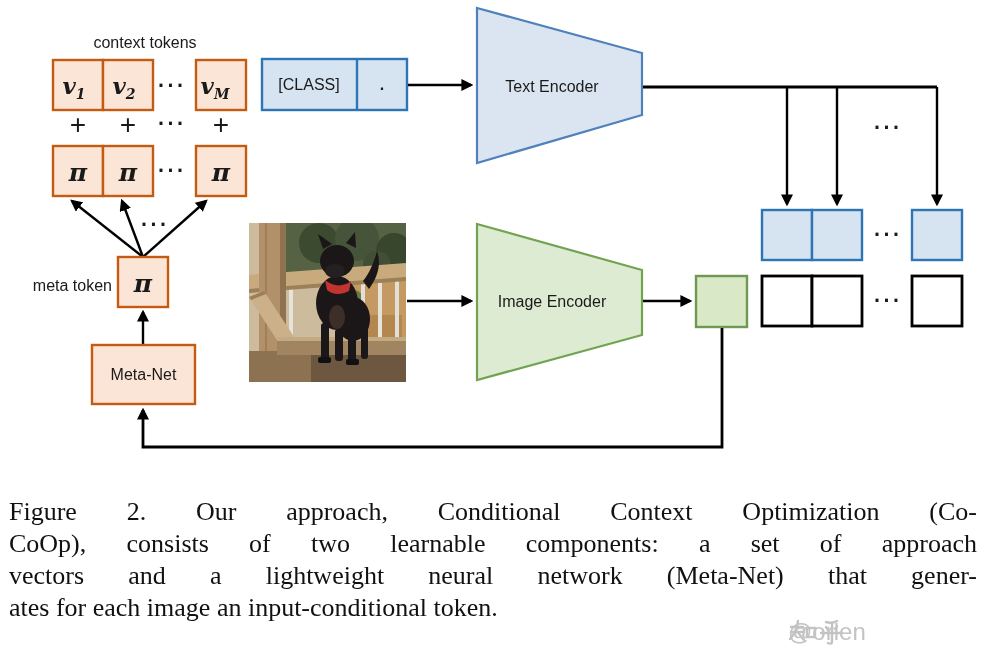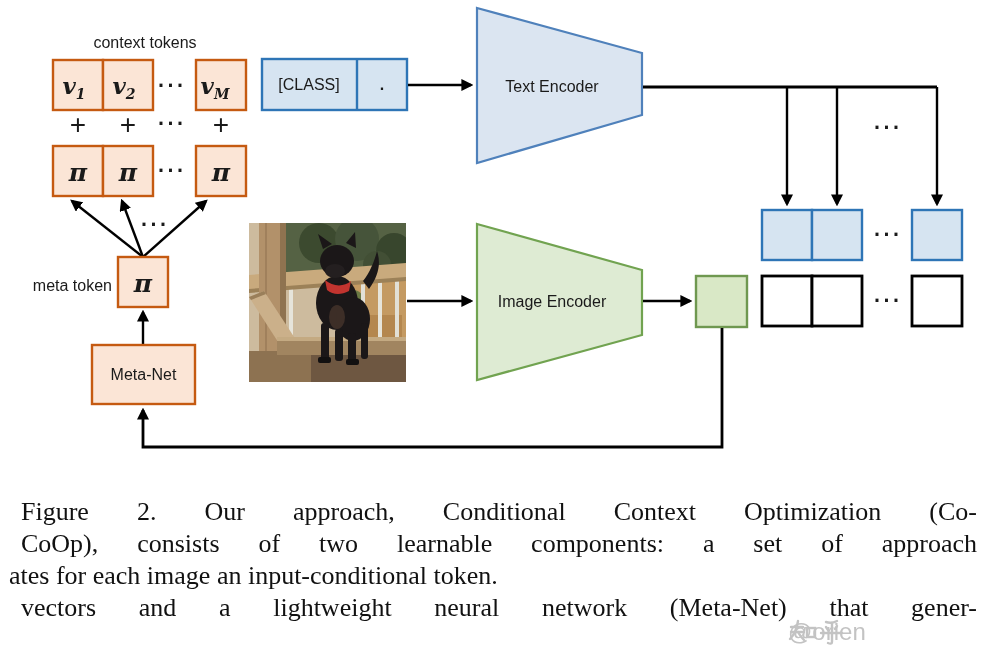--- a/index.html
+++ b/index.html
@@ -21,21 +21,21 @@
   .lbl{font-family:"Liberation Sans",sans-serif;fill:#1a1a1a;font-size:16px;}
   .math{font-family:"DejaVu Serif",serif;font-style:italic;font-weight:bold;fill:#1a1a1a;}
   .plus{font-family:"Liberation Sans",sans-serif;fill:#1a1a1a;font-size:28px;}
   .dots{font-family:"DejaVu Sans",sans-serif;font-weight:bold;fill:#1a1a1a;font-size:17px;letter-spacing:3px;}
   
   .caption{
     position:absolute;left:9px;top:496px;width:968px;
     font-family:"Liberation Serif",serif;font-size:26px;color:#111;
   }
   .cap-line{height:32px;line-height:32px;}
-  .cap-just{text-align:justify;text-align-last:justify;margin-left:12px;}
+  .cap-just{text-align:justify;text-align-last:justify;}
   
   .watermark{
     position:absolute;left:788px;top:618px;display:flex;align-items:center;gap:7px;
     color:var(--c-watermark_gray);
   }
   .wm-handle{font-family:"Liberation Sans",sans-serif;font-size:24px;}
   .wm-glyphs{display:block;}
 </style>
 </head>
 <body>
@@ -171,22 +171,22 @@
 
   <line class="arrow" x1="643" y1="301" x2="690" y2="301" marker-end="url(#ah)"></line>
   <rect class="box-green" x="696" y="276" width="51" height="51"></rect>
 
   <polyline class="arrow-thick" points="722,328 722,447 143,447 143,410" marker-end="url(#ah)"></polyline>
 </svg>
 
 <div class="caption">
   <div class="cap-line cap-just">Figure 2.  Our approach, Conditional Context Optimization (Co-</div>
   <div class="cap-line cap-just">CoOp), consists of two learnable components:  a set of approach</div>
+  <div class="cap-line cap-just">vectors and a lightweight neural network (Meta-Net) that gener-</div>
   <div class="cap-line">ates for each image an input-conditional token.</div>
-  <div class="cap-line cap-just">vectors and a lightweight neural network (Meta-Net) that gener-</div>
 </div>
 
 <div class="watermark">
   <svg class="wm-glyphs" width="56" height="28" viewBox="0 0 56 28">
     <g stroke="#c3c3c3" stroke-width="2.4" stroke-linecap="round" fill="none">
 
       <path d="M3,9 H15"></path>
       <path d="M10,3 C9,10 6,17 2,21"></path>
       <path d="M3,14 H16"></path>
       <path d="M10,14 C12,18 14,20 16,22"></path>

